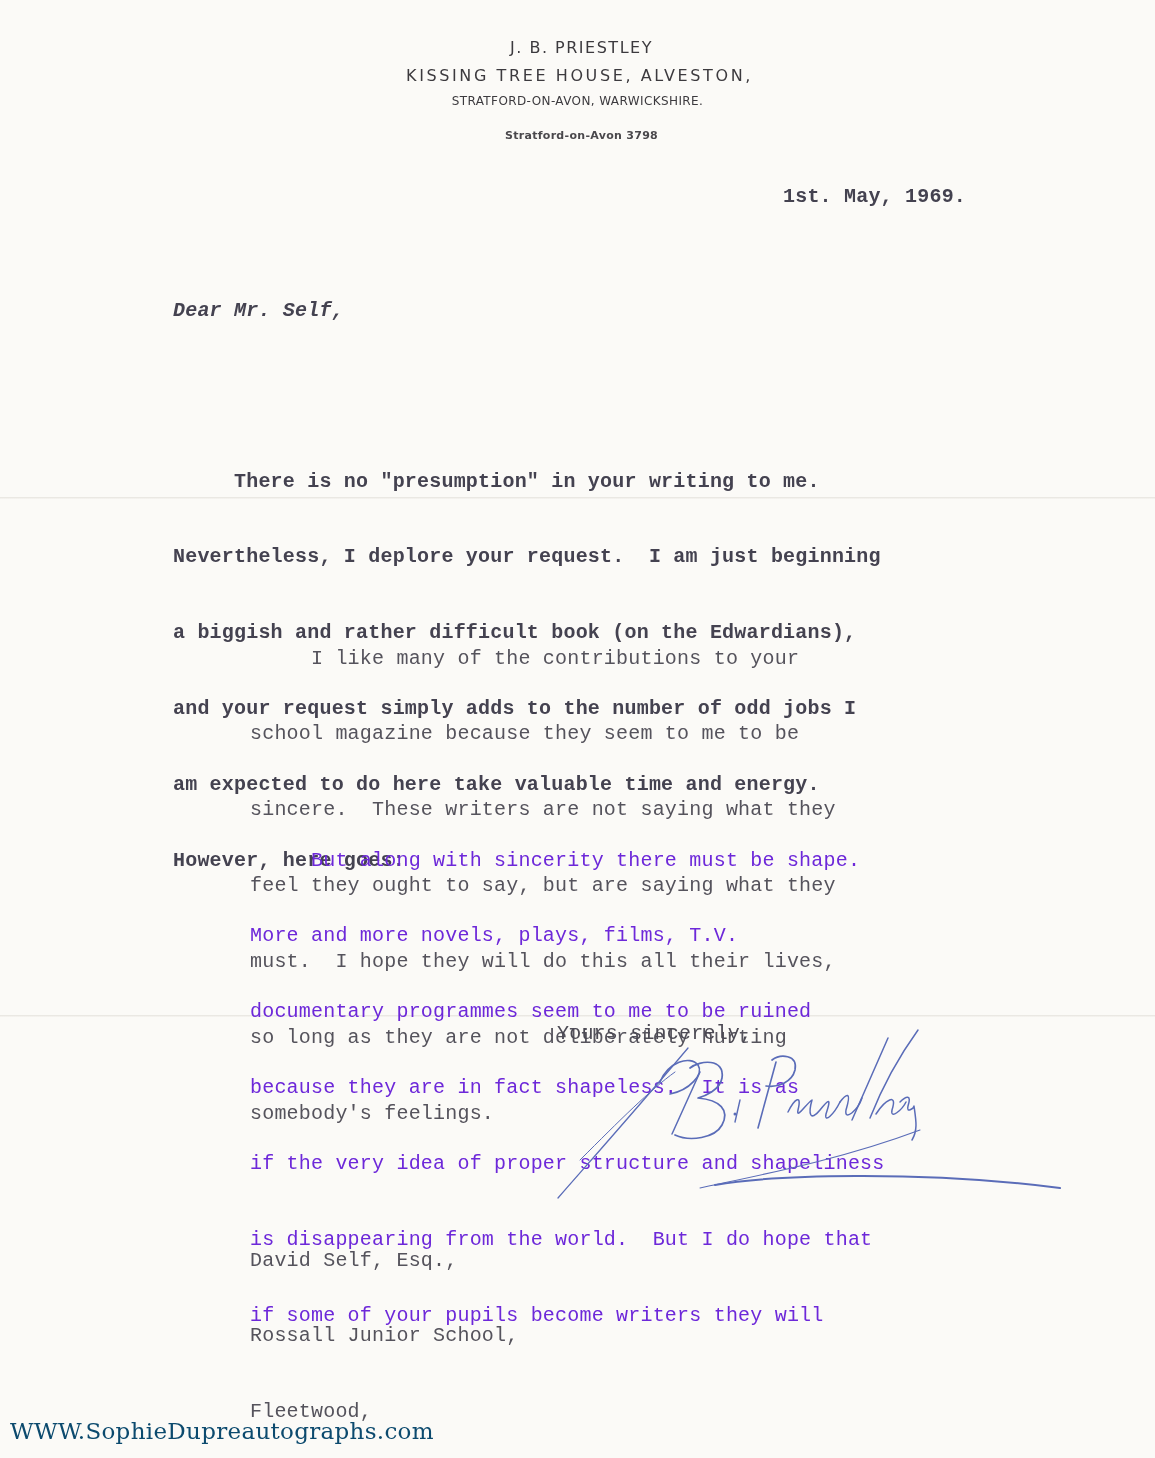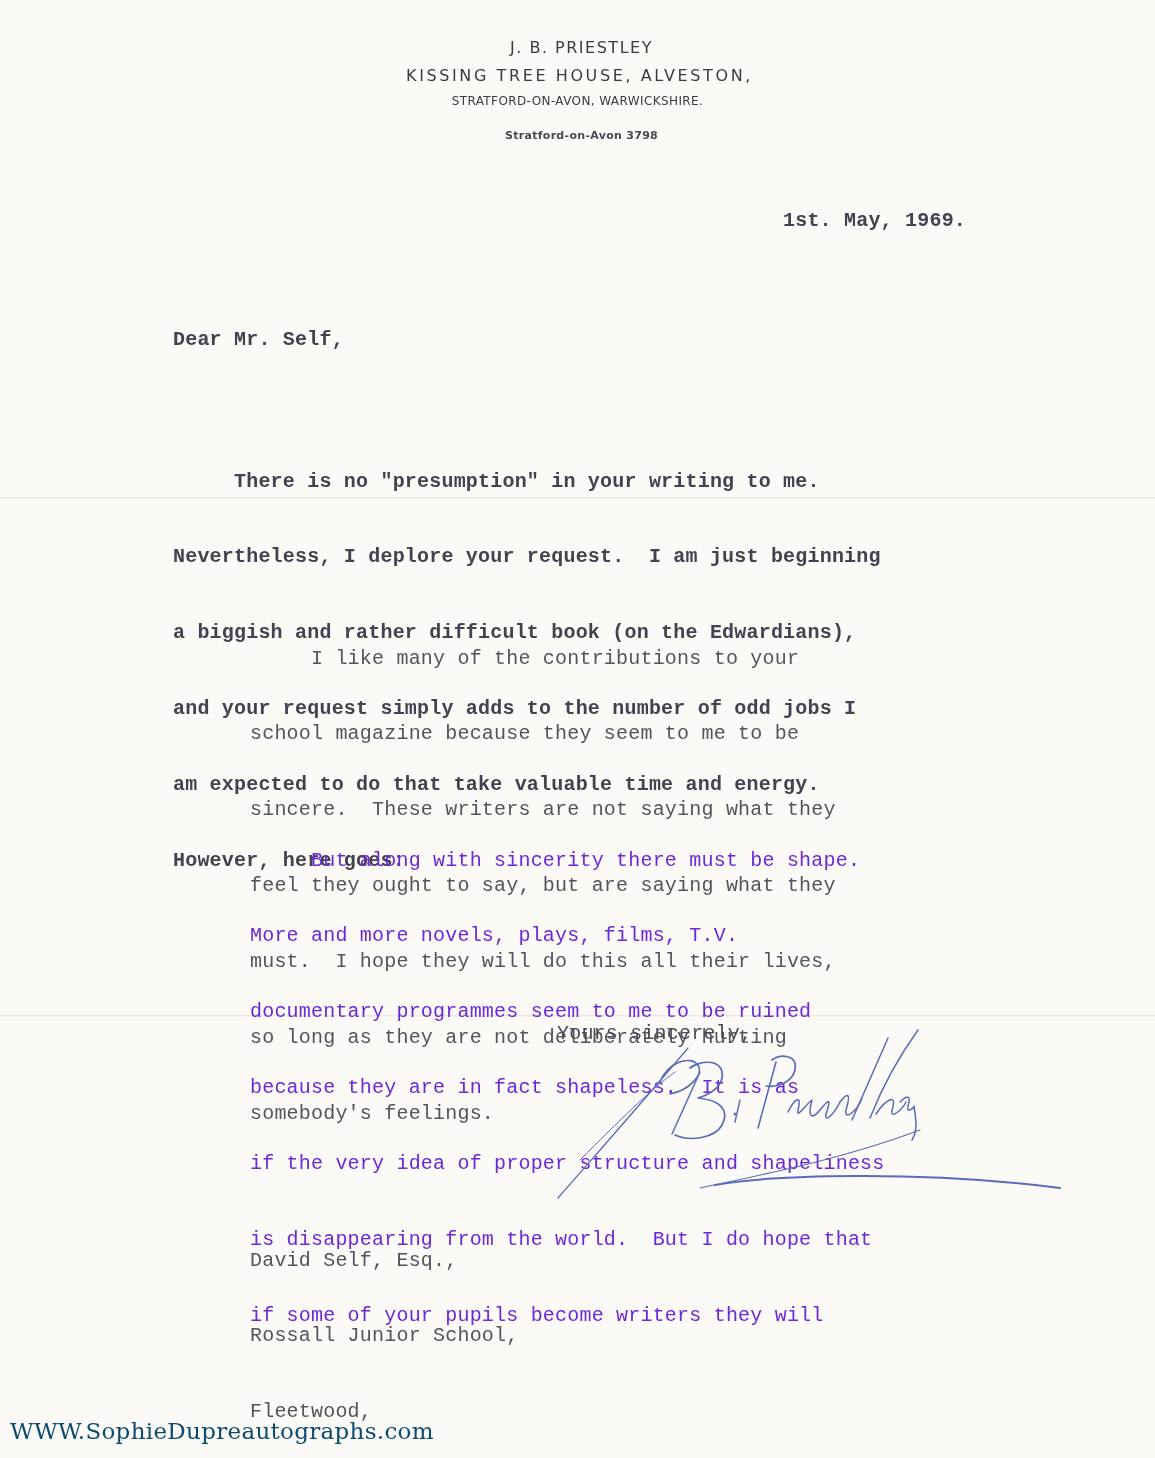--- a/index.html
+++ b/index.html
@@ -63,25 +63,25 @@
       white-space: pre;
       letter-spacing: 0.2px;
     }
     .typed.bold {
       color: #444250;
       font-weight: bold;
     }
     .date {
       left: 783px;
       top: 184px;
-      margin-top: 24px;
     }
     .salutation {
       left: 173px;
-      top: 327px;
+      top: 298px;
+      font-style: italic;
     }
     .para1 {
       left: 173px;
       top: 418px;
     }
     .para2 {
       left: 250px;
       top: 595px;
       color: #55535c;
     }
@@ -129,21 +129,21 @@
 
 <div class="typed bold date">1st. May, 1969.</div>
 
 <div class="typed bold salutation">Dear Mr. Self,</div>
 
 <div class="typed bold para1">
   <div>     There is no "presumption" in your writing to me.</div>
   <div>Nevertheless, I deplore your request.  I am just beginning</div>
   <div>a biggish and rather difficult book (on the Edwardians),</div>
   <div>and your request simply adds to the number of odd jobs I</div>
-  <div>am expected to do that take valuable time and energy.</div>
+  <div>am expected to do here take valuable time and energy.</div>
   <div>However, here goes:</div>
 </div>
 
 <div class="typed para2">
   <div>     I like many of the contributions to your</div>
   <div>school magazine because they seem to me to be</div>
   <div>sincere.  These writers are not saying what they</div>
   <div>feel they ought to say, but are saying what they</div>
   <div>must.  I hope they will do this all their lives,</div>
   <div>so long as they are not deliberately hurting</div>

